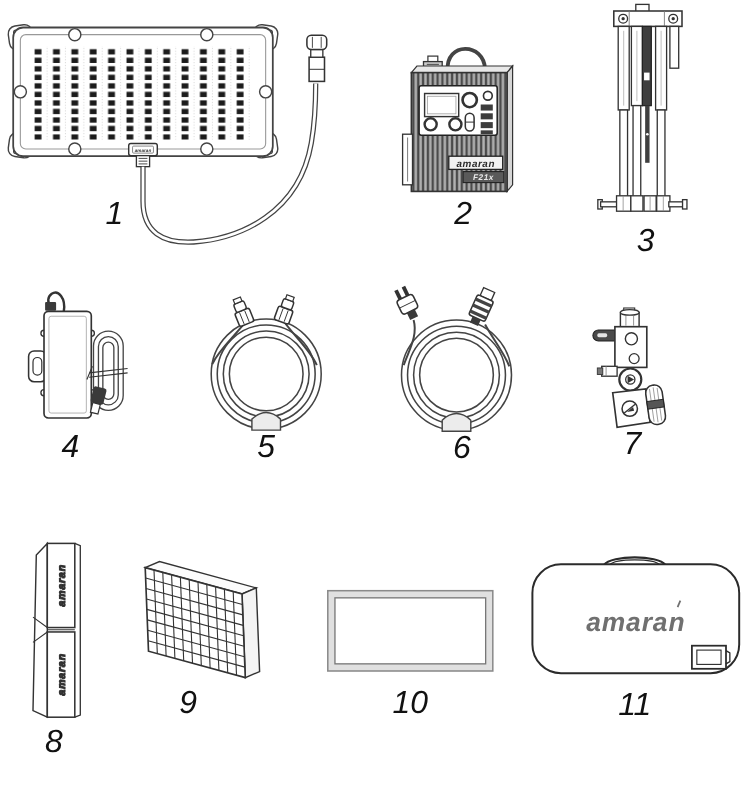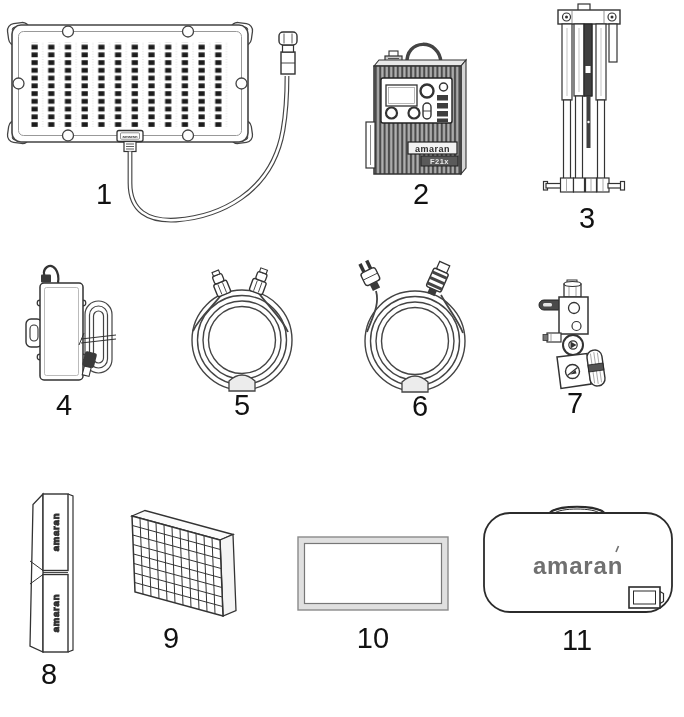--- a/index.html
+++ b/index.html
@@ -1,16 +1,16 @@
 <!DOCTYPE html>
 <html><head>
 <meta charset="utf-8">
 <style>
   html,body{margin:0;padding:0;background:#fff;}
-  .canvas{position:relative;width:684px;height:717px;background:#fff;overflow:hidden;}
+  .canvas{position:relative;width:684px;height:717px;background:#fff;overflow:hidden;font-style:italic;}
   svg{display:block;}
   svg text{font-family:"Liberation Sans","DejaVu Sans",sans-serif;}
   .num{font-size:29px;fill:#111;text-anchor:middle;}
   .t-brandplate{font-size:9px;font-weight:bold;fill:#2a2a2a;text-anchor:middle;letter-spacing:.5px;}
   .t-model{font-size:7.5px;font-weight:bold;fill:#e8e8e8;text-anchor:middle;letter-spacing:.5px;}
   .t-case{font-size:24px;font-weight:bold;fill:#707070;text-anchor:middle;letter-spacing:.8px;}
   .t-box{font-size:9.5px;font-weight:bold;fill:#222;text-anchor:middle;letter-spacing:.8px;}
   .t-tiny{font-size:4.2px;font-weight:bold;fill:#333;text-anchor:middle;}
 </style>
 </head>

